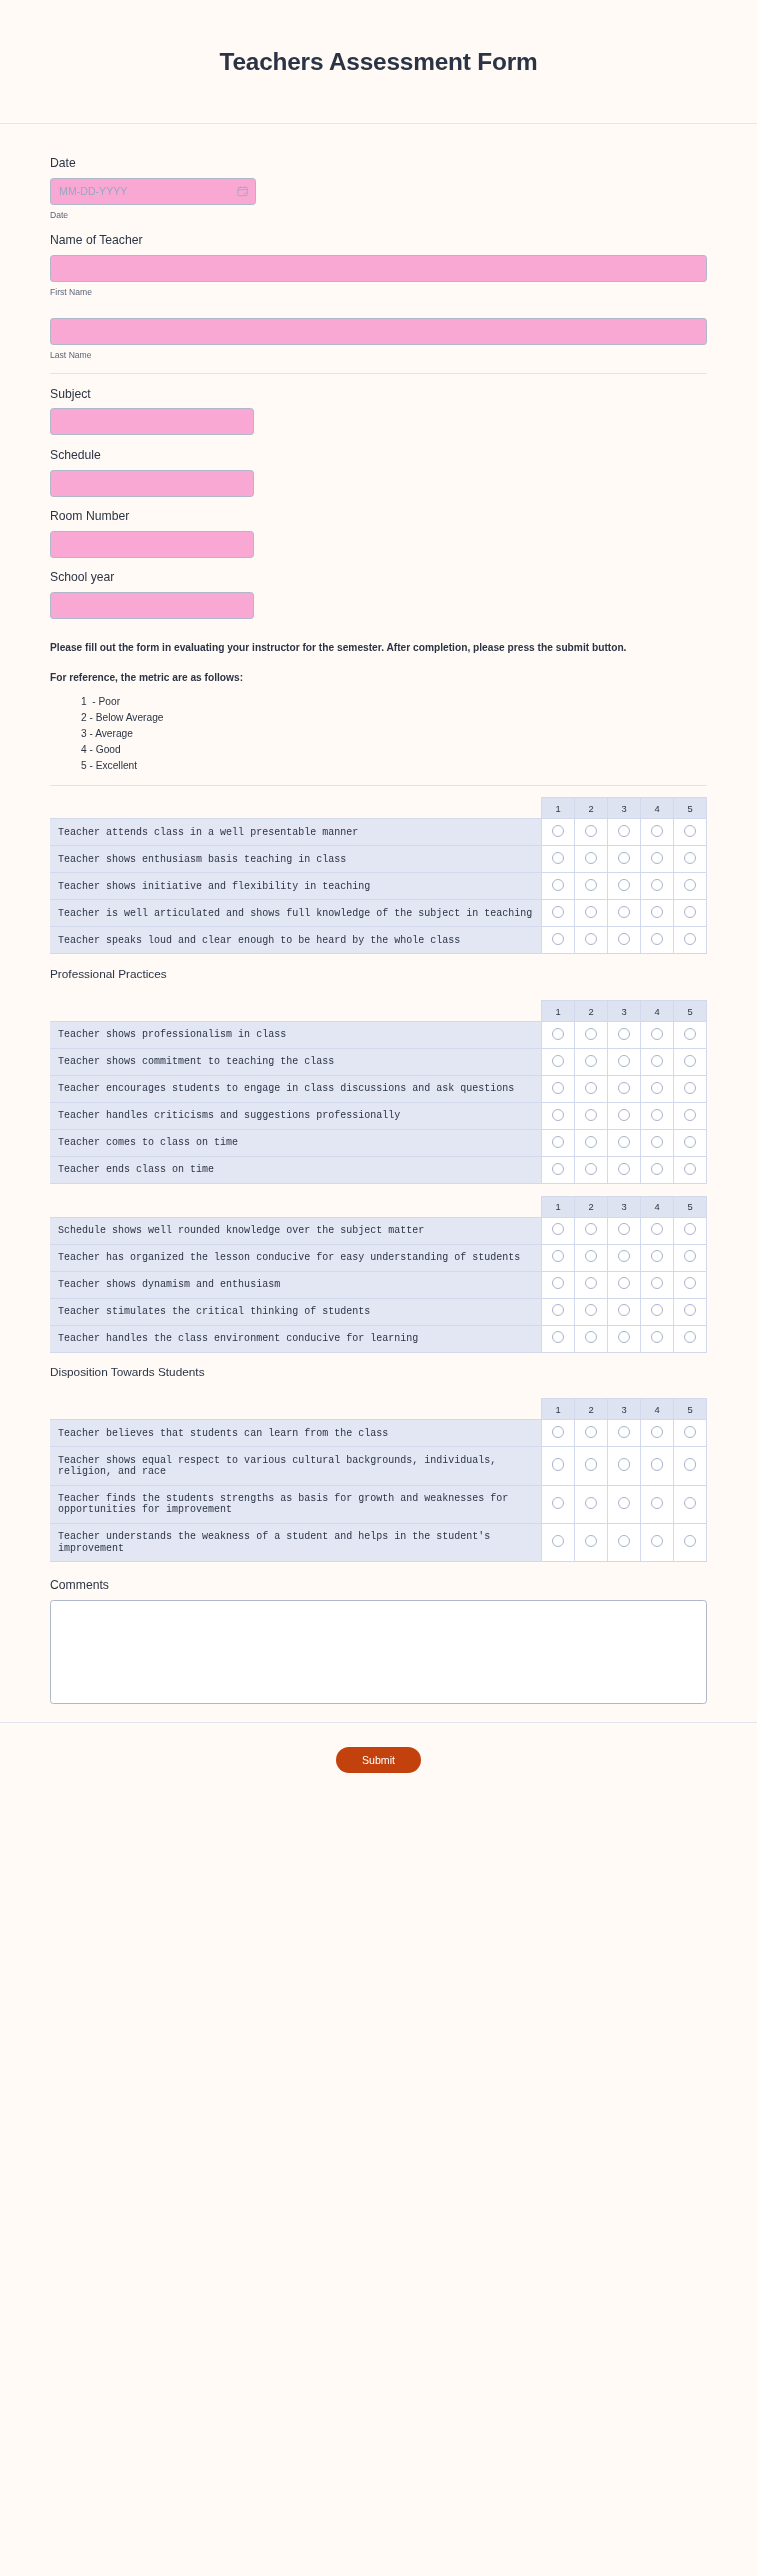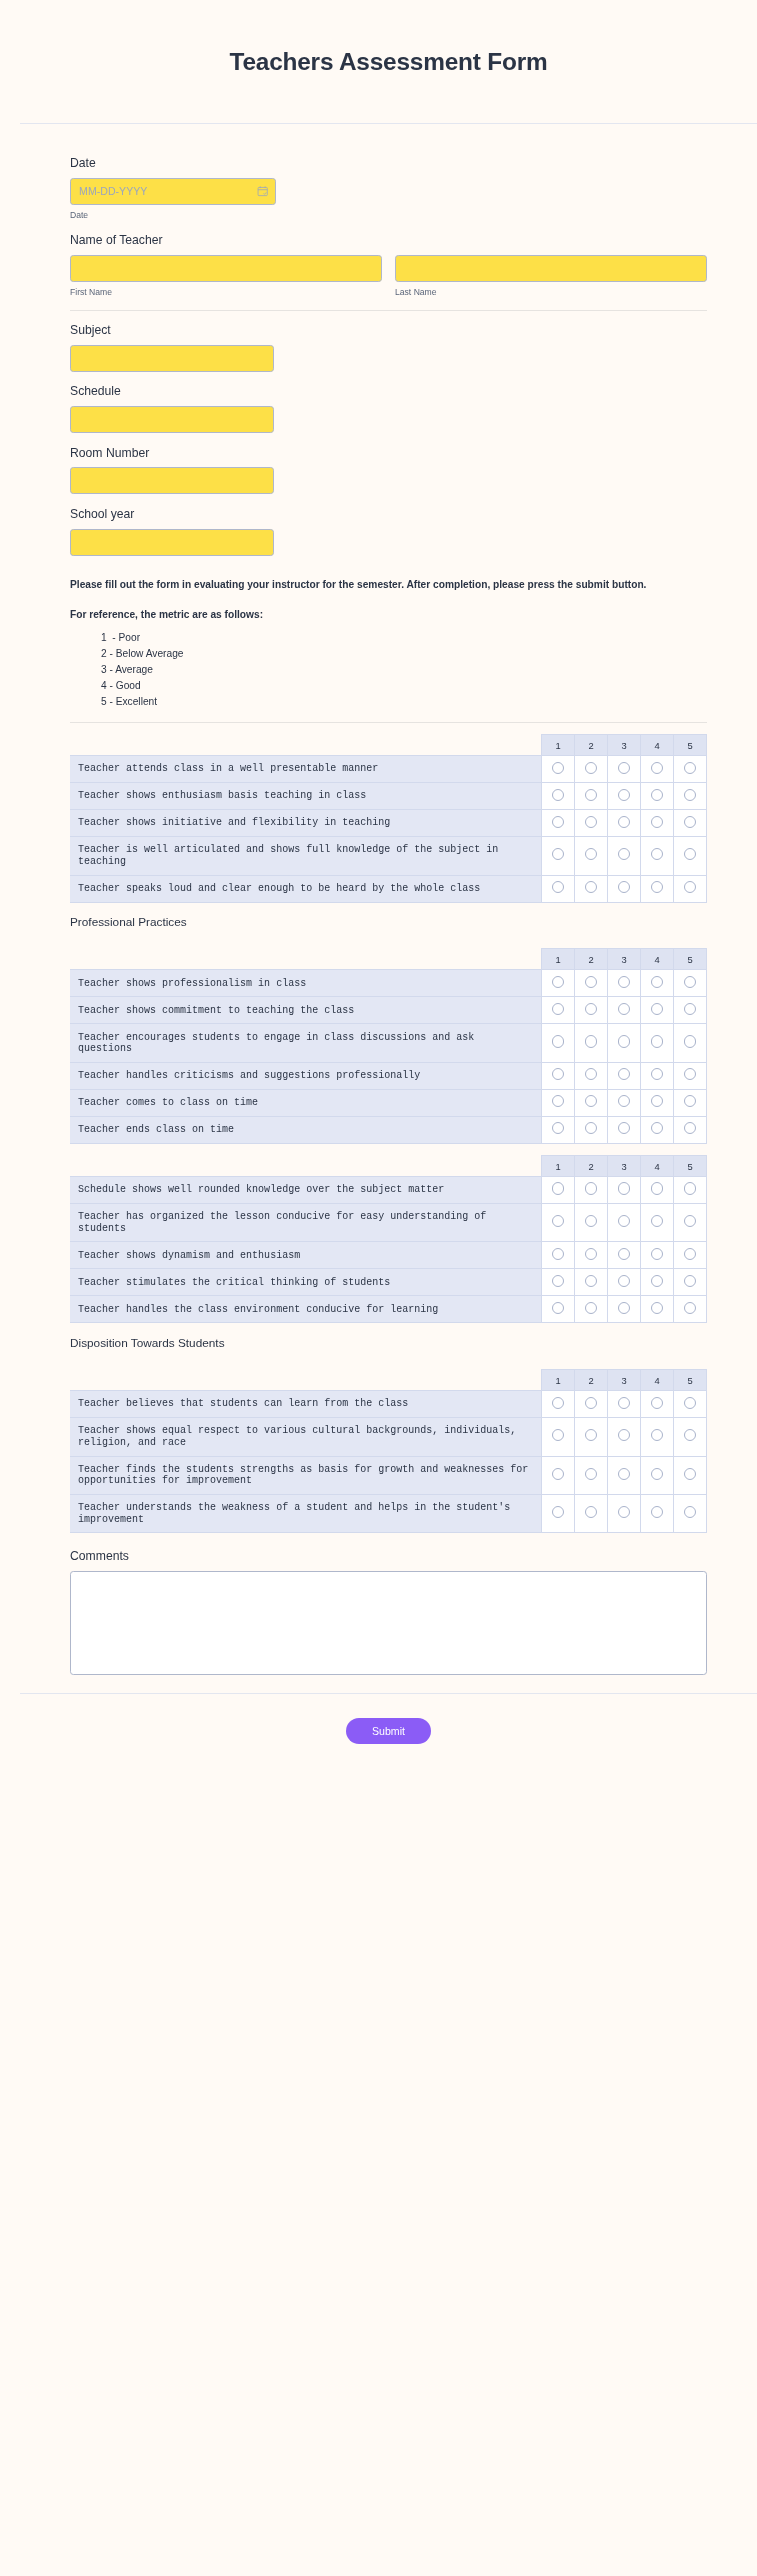--- a/index.html
+++ b/index.html
@@ -5,21 +5,21 @@
   * { box-sizing: border-box; }
   html, body { margin: 0; padding: 0; }
   body {
     width: 757px;
     background: #FFFAF5;
     font-family: "Liberation Sans", sans-serif;
     color: #2B3445;
     -webkit-font-smoothing: antialiased;
   }
 
-  .page { width: 757px; min-height: 2576px; background: #FFFAF5; position: relative; padding-left: 20px; }
+  .page { width: 757px; min-height: 2576px; background: #FFFAF5; position: relative; }
 
   
   .form-header {
     height: 124px;
     display: flex;
     align-items: center;
     justify-content: center;
     border-bottom: 0.8px solid #E3E6F0;
     background: #FFFAF5;
   }
@@ -50,41 +50,41 @@
     color: #5A6579;
     margin-top: 4.9px;
     line-height: 11.4px;
   }
 
   .text-input {
     width: 100%;
     height: 27px;
     border: 0.8px solid #AFB7CB;
     border-radius: 3.3px;
-    background: #fde047;
+    background: #f9a8d4;
     font-family: "Liberation Sans", sans-serif;
     font-size: 10.6px;
     color: #2B3445;
     padding: 0 8.1px;
     outline: none;
   }
   .text-input::placeholder { color: #9AA6BE; }
 
   .date-wrap { position: relative; width: 206px; }
   .date-wrap .text-input { padding-right: 24.4px; }
   .cal-icon {
     position: absolute;
     right: 7.3px; top: 50%;
     transform: translateY(-50%);
     width: 11.4px; height: 11.4px;
     pointer-events: none;
   }
   .cal-icon svg { display:block; }
 
-  .name-row { display: flex; gap: 13px; }
+  .name-row { display: flex; gap: 20px; flex-direction: column; }
   .name-col { flex: 1; }
 
   .hr-sep {
     border: none;
     border-top: 0.8px solid #E6E3E0;
     margin: 11.4px 0 0 0;
   }
 
   .narrow { width: 204px; }
 
@@ -193,21 +193,21 @@
   
   .form-footer {
     margin-top: 18px;
     border-top: 0.8px solid #E3E6F0;
     padding: 24.4px 0 33px 0;
     display: flex;
     justify-content: center;
     background: #FFFAF5;
   }
   .submit-button {
-    background: #8b5cf6;
+    background: #c2410c;
     color: #FFFFFF;
     border: none;
     border-radius: 13px;
     width: 85px;
     height: 26px;
     font-family: "Liberation Sans", sans-serif;
     font-size: 10.6px;
     cursor: pointer;
   }
 </style>

